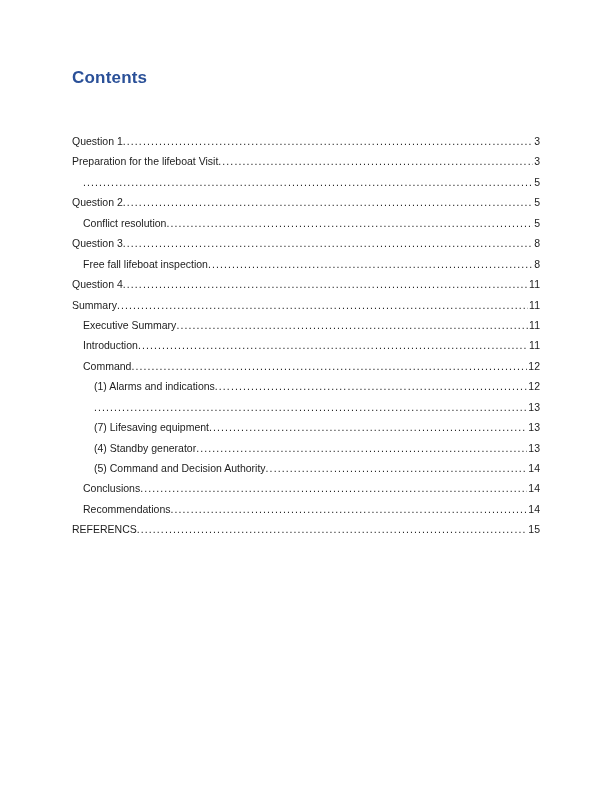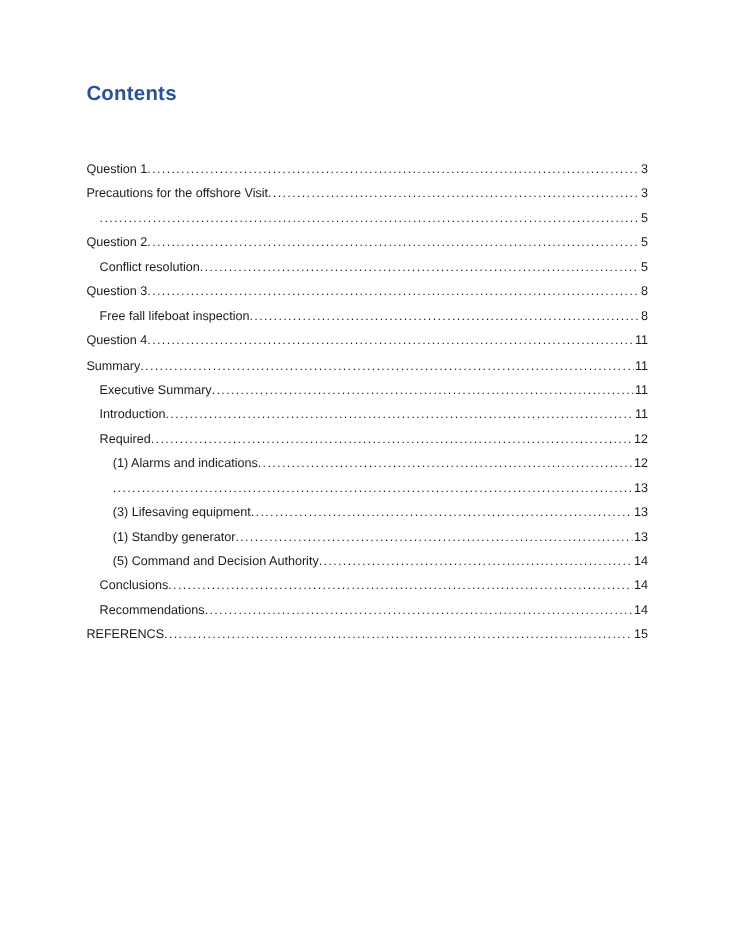--- a/index.html
+++ b/index.html
@@ -72,21 +72,21 @@
 <div class="page" style="color: rgb(28, 28, 28); background: rgb(255, 255, 255);">
   <div class="content">
     <h1 class="toc-heading" style="color: rgb(42, 80, 152);">Contents</h1>
     <nav class="toc-list" id="toc-list">
         <div class="toc-row lvl1">
     <span class="toc-label">Question 1</span>
     <span class="toc-leader"></span>
     <span class="toc-page">3</span>
   </div>
         <div class="toc-row lvl1">
-    <span class="toc-label">Precautions for the offshore Visit</span>
+    <span class="toc-label">Preparation for the lifeboat Visit</span>
     <span class="toc-leader"></span>
     <span class="toc-page">3</span>
   </div>
         <div class="toc-row lvl2">
     <span class="toc-leader"></span>
     <span class="toc-page">5</span>
   </div>
         <div class="toc-row lvl1">
     <span class="toc-label">Question 2</span>
     <span class="toc-leader"></span>
@@ -121,40 +121,40 @@
     <span class="toc-label">Executive Summary</span>
     <span class="toc-leader"></span>
     <span class="toc-page">11</span>
   </div>
         <div class="toc-row lvl2">
     <span class="toc-label">Introduction</span>
     <span class="toc-leader"></span>
     <span class="toc-page">11</span>
   </div>
         <div class="toc-row lvl2">
-    <span class="toc-label">Required</span>
+    <span class="toc-label">Command</span>
     <span class="toc-leader"></span>
     <span class="toc-page">12</span>
   </div>
         <div class="toc-row lvl3">
     <span class="toc-label">(1) Alarms and indications</span>
     <span class="toc-leader"></span>
     <span class="toc-page">12</span>
   </div>
         <div class="toc-row lvl3">
     <span class="toc-leader"></span>
     <span class="toc-page">13</span>
   </div>
         <div class="toc-row lvl3">
-    <span class="toc-label">(3) Lifesaving equipment</span>
+    <span class="toc-label">(7) Lifesaving equipment</span>
     <span class="toc-leader"></span>
     <span class="toc-page">13</span>
   </div>
         <div class="toc-row lvl3">
-    <span class="toc-label">(1) Standby generator</span>
+    <span class="toc-label">(4) Standby generator</span>
     <span class="toc-leader"></span>
     <span class="toc-page">13</span>
   </div>
         <div class="toc-row lvl3">
     <span class="toc-label">(5) Command and Decision Authority</span>
     <span class="toc-leader"></span>
     <span class="toc-page">14</span>
   </div>
         <div class="toc-row lvl2">
     <span class="toc-label">Conclusions</span>

